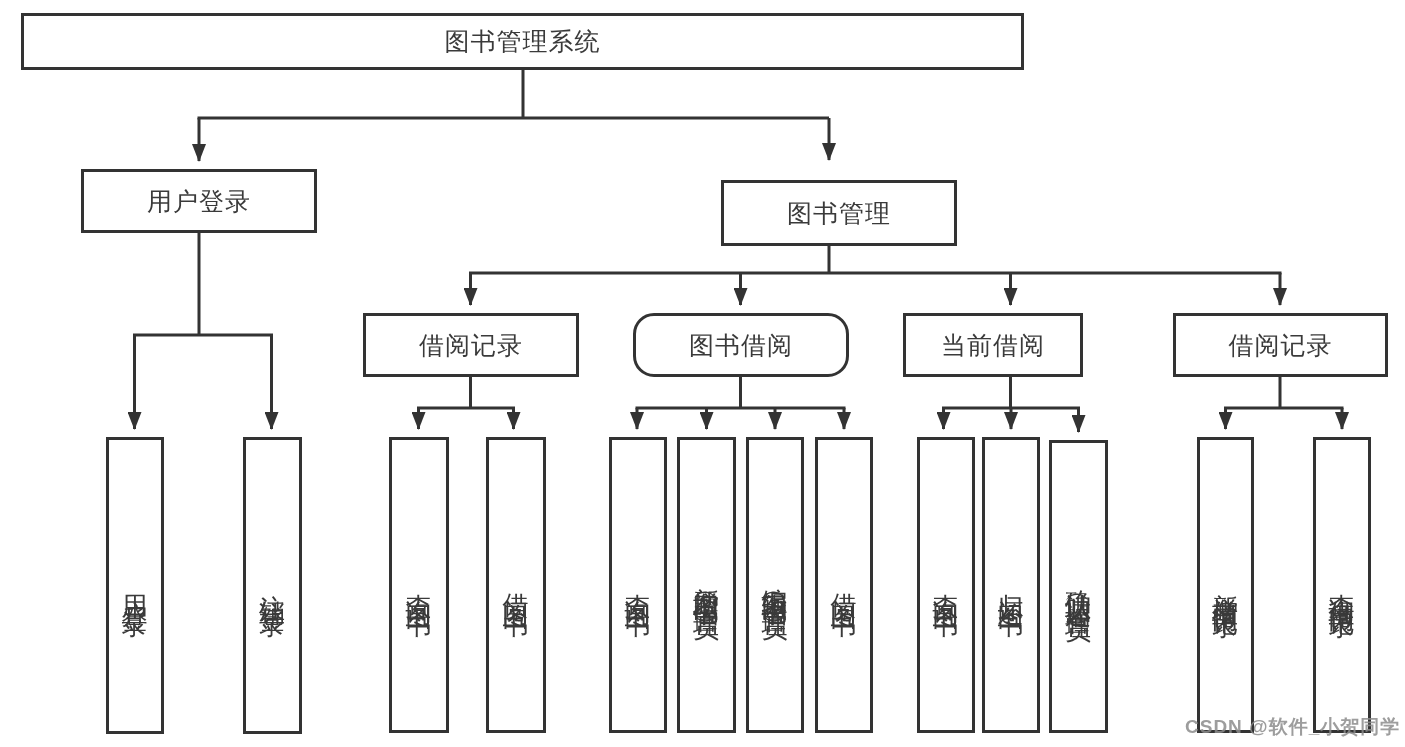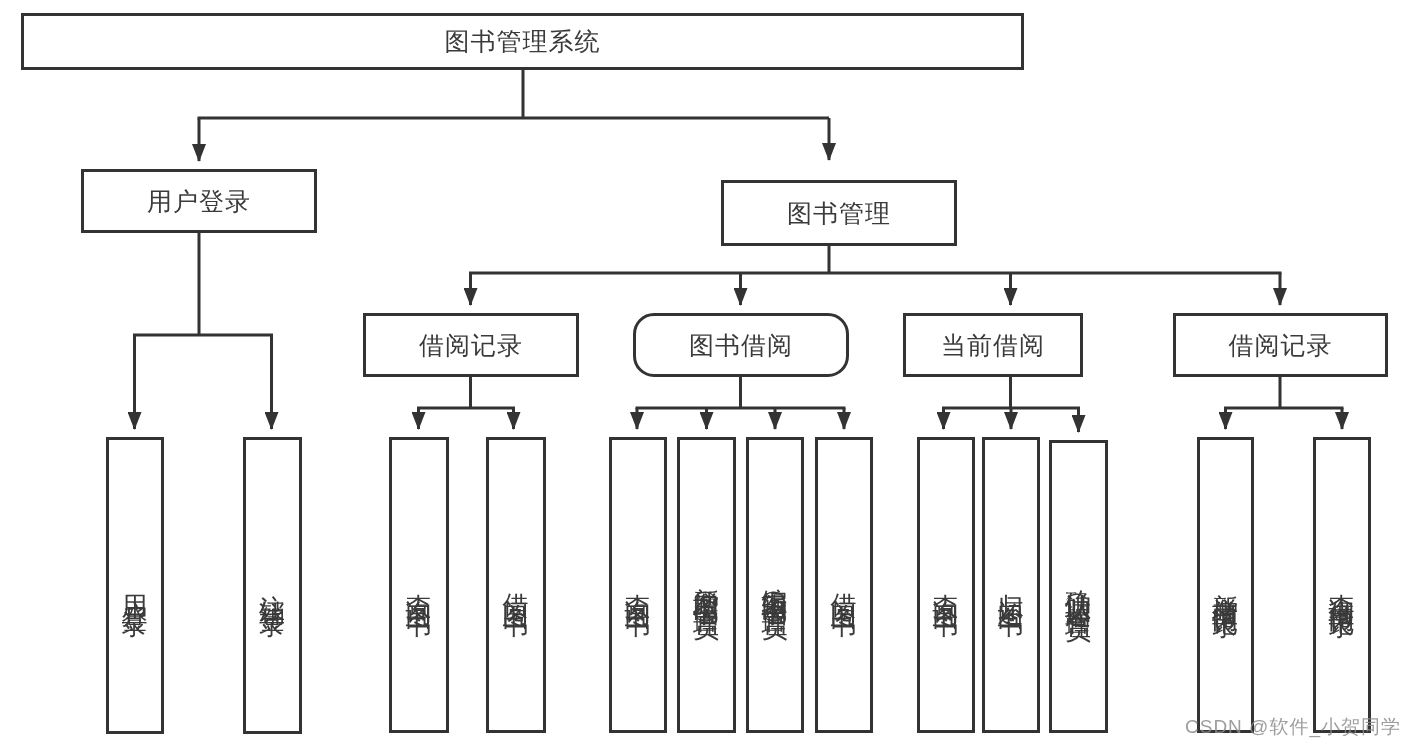--- a/index.html
+++ b/index.html
@@ -73,20 +73,21 @@
 
   #watermark {
     position: absolute;
     left: 1185px;
     top: 714px;
     font-size: 19px;
     color: rgba(140, 140, 140, 0.85);
     letter-spacing: 1px;
     z-index: 10;
     white-space: nowrap;
+    font-weight: bold;
   }
 </style>
 </head>
 <body>
 
 <div id="stage">
 
   <svg id="wires" viewBox="0 0 1405 747" xmlns="http://www.w3.org/2000/svg">
     <defs>
       <marker id="arrow" markerUnits="userSpaceOnUse" markerWidth="18" markerHeight="14" refX="17" refY="7" orient="auto">

